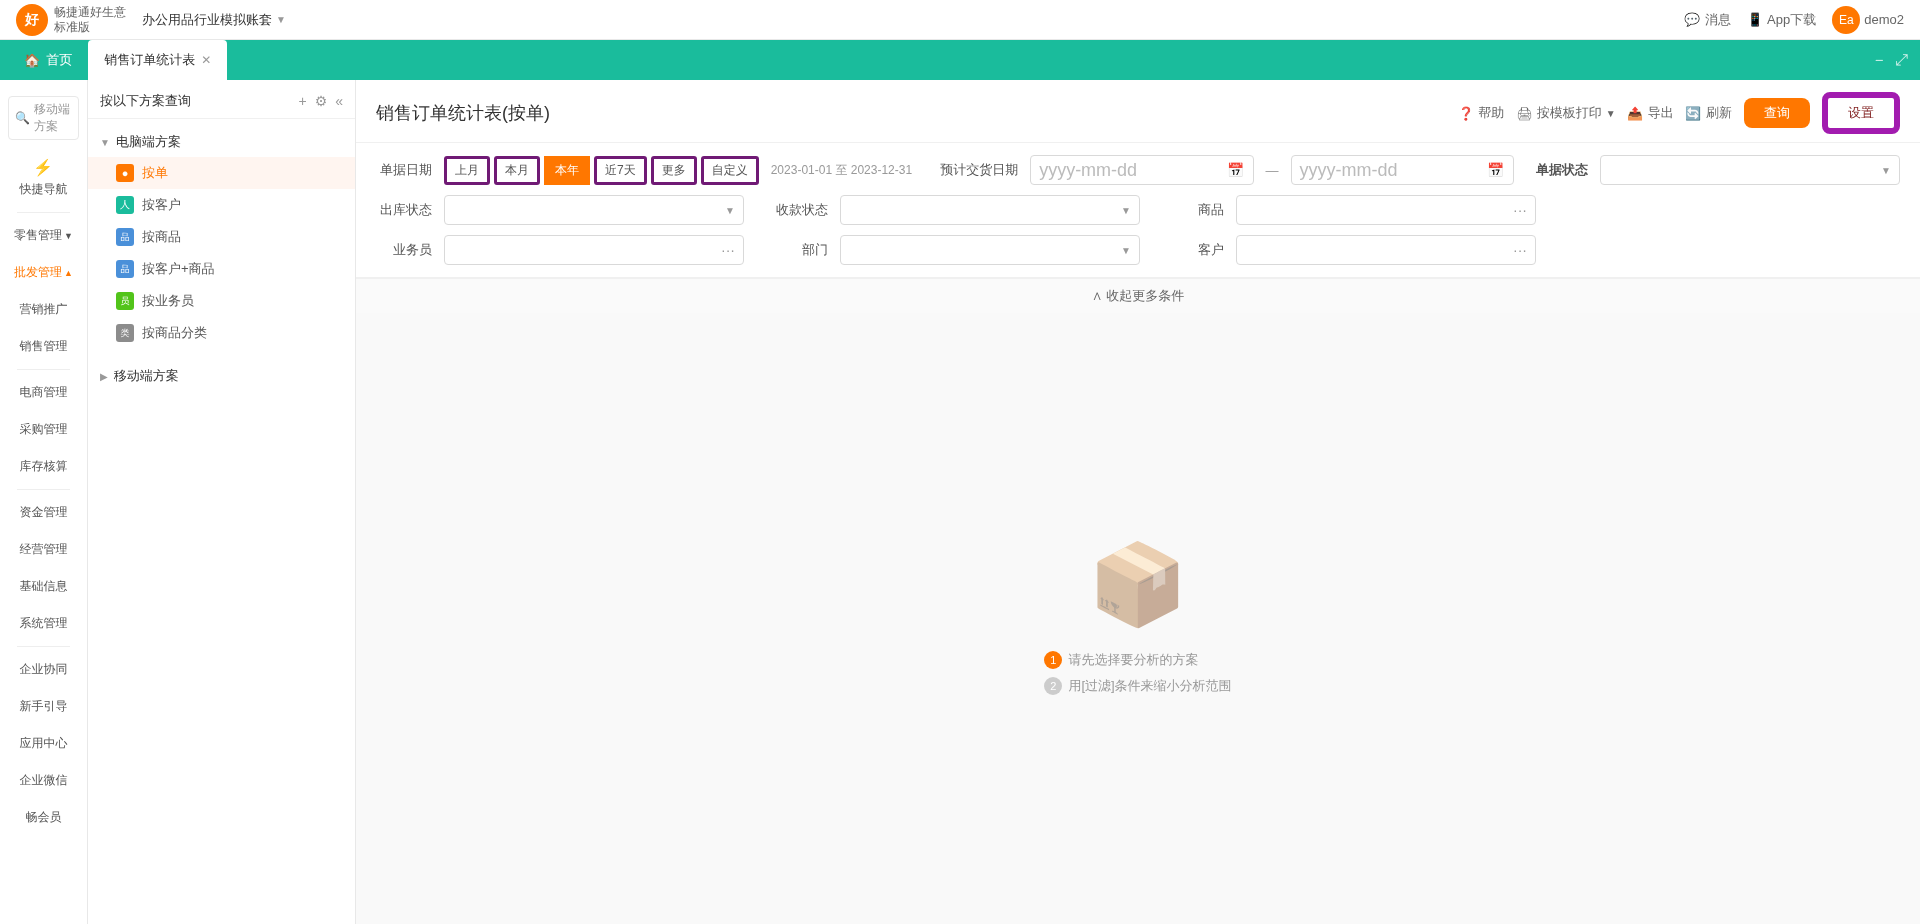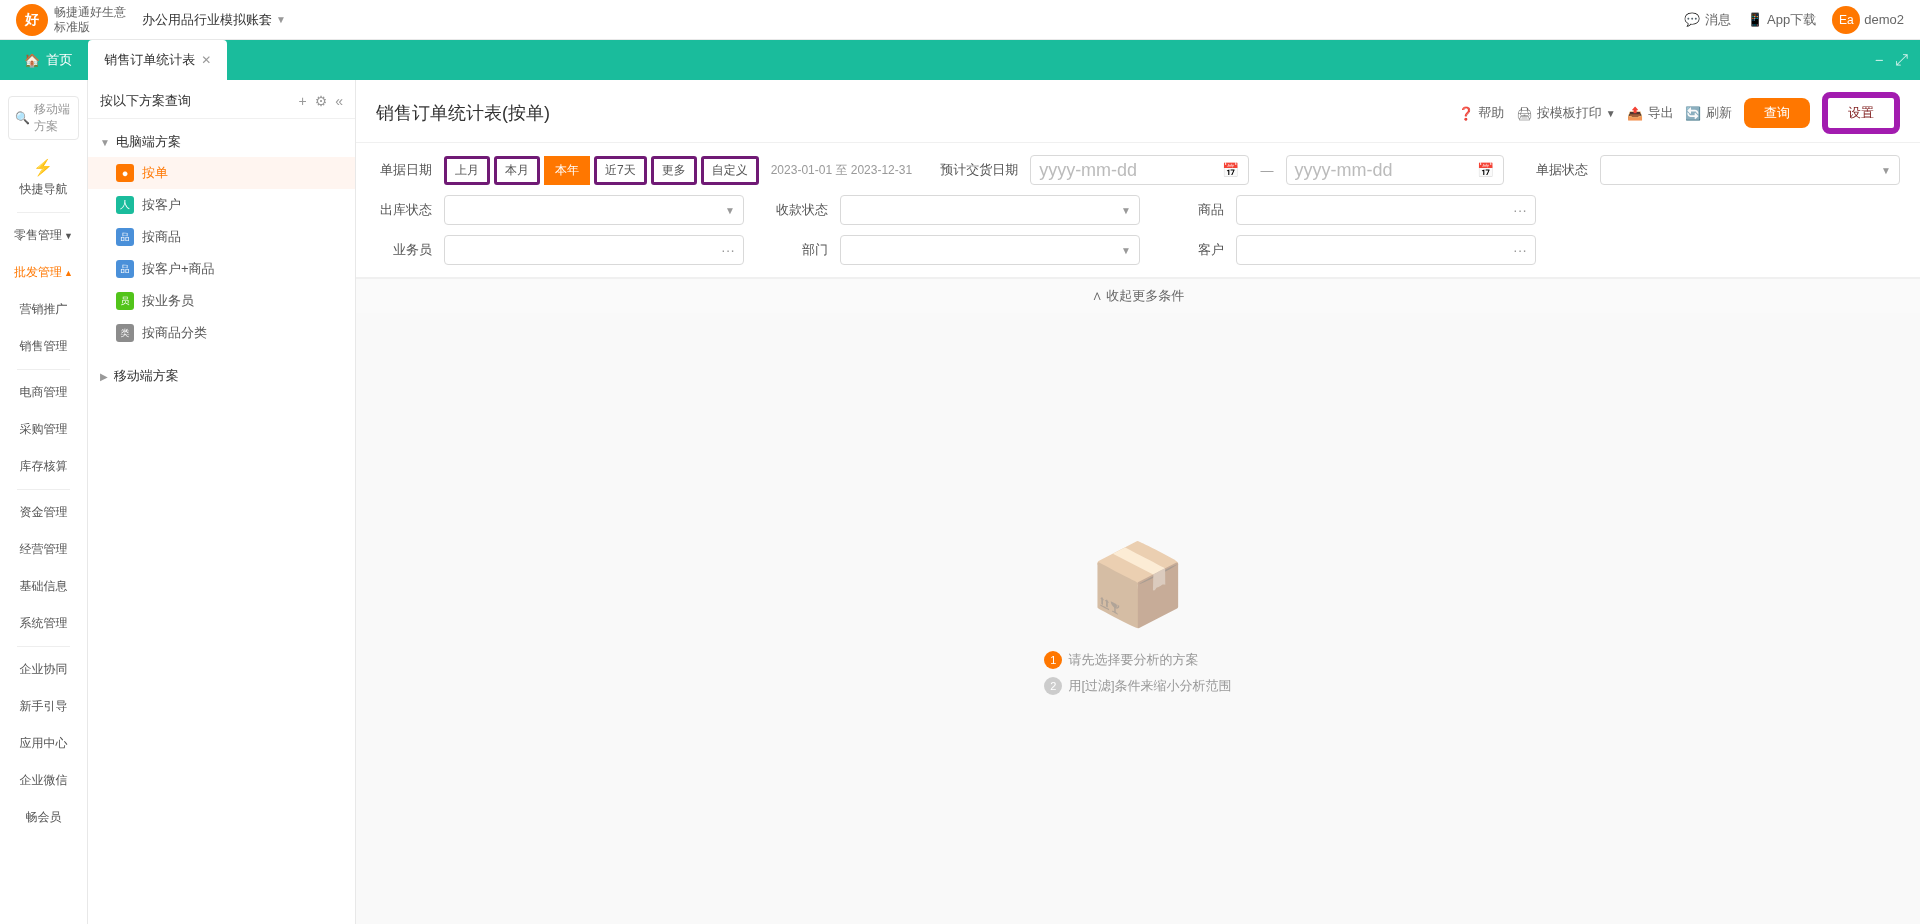--- a/index.html
+++ b/index.html
@@ -322,21 +322,21 @@
             </div>
           </div>
           <span class="filter-separator">—</span>
           <div class="filter-field">
             <div class="filter-field-inner">
               <span class="filter-field-placeholder">yyyy-mm-dd</span>
               <span style="color:#ff7700; font-size:14px;">📅</span>
             </div>
           </div>
 
-          <span class="filter-label" style="margin-left:16px;">单据状态</span>
+          <span class="filter-label" style="margin-left:6px;font-weight:bold;">单据状态</span>
           <div class="filter-field" style="flex:2;">
             <div class="filter-field-inner" style="flex:1;">
               <span class="filter-field-placeholder"></span>
               <span class="filter-field-arrow">▼</span>
             </div>
           </div>
         </div>
 
         <div class="filter-row">
           <span class="filter-label">出库状态</span>

